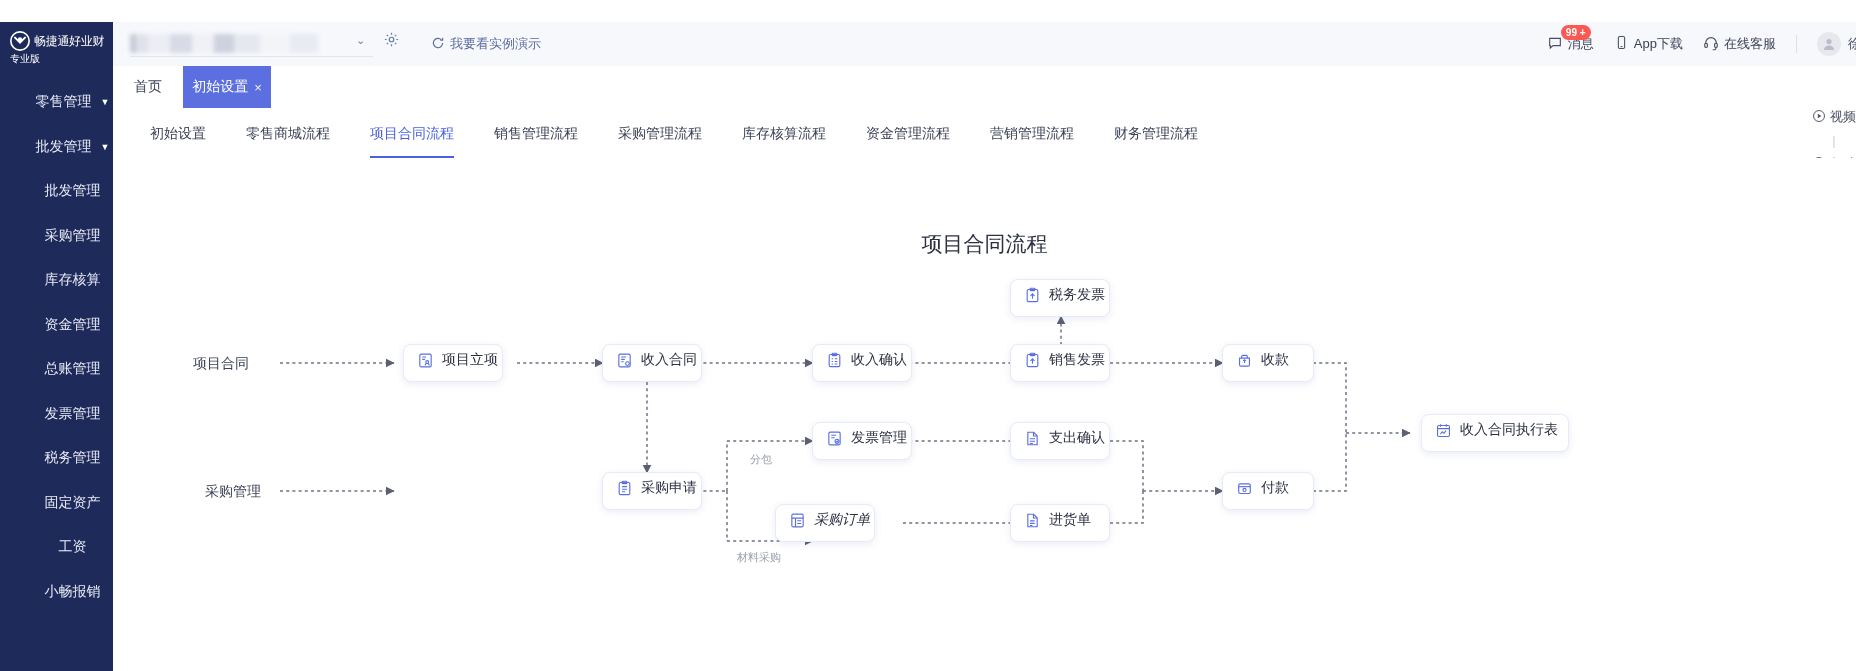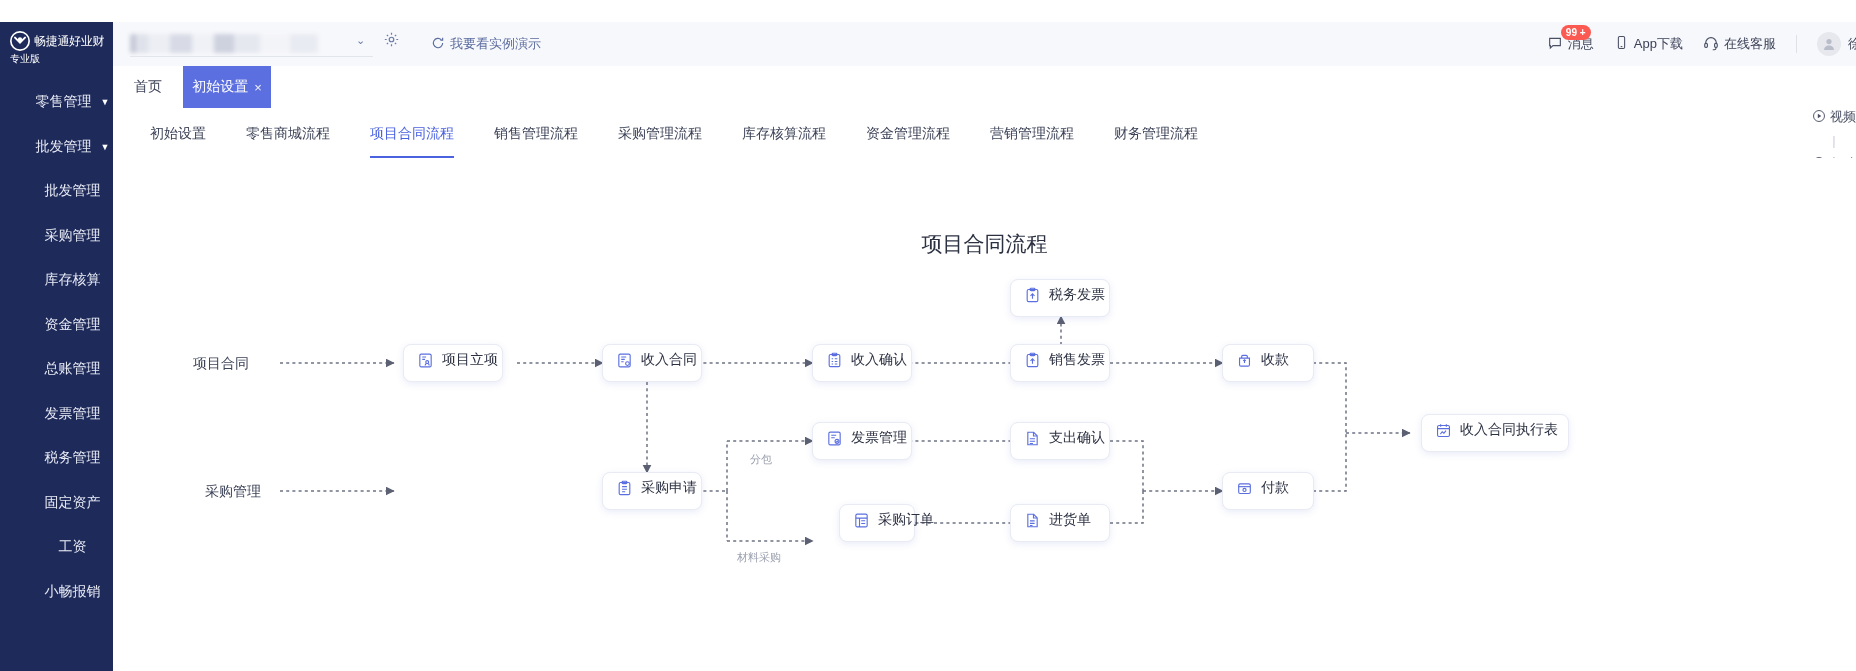--- a/index.html
+++ b/index.html
@@ -425,21 +425,21 @@
       <span class="nicon">
         <svg viewBox="0 0 24 24" width="17" height="17" fill="none" stroke="#5b6fe0" stroke-width="1.6">
           <path d="M5.4 3.2h8.2l5 5v12.6H5.4z"></path>
             <path d="M13.4 3.2V8.4h5"></path>
           <path d="M8.2 12.4h7.4M8.2 15.8h7.4M8.2 19h4.4"></path>
         </svg>
       </span>
       <span class="node-label">支出确认</span>
     </div>
 
-    <div class="node" style="left:726px;top:346px;width:76px;">
+    <div class="node" style="left:662px;top:346px;width:100px;font-style:italic;">
       <span class="nicon">
         <svg viewBox="0 0 24 24" width="17" height="17" fill="none" stroke="#5b6fe0" stroke-width="1.6">
           <rect x="4" y="3" width="16" height="18" rx="2"></rect>
             <path d="M4 8.6h16M9.2 8.6V21"></path>
           <path d="M11.6 12.4h5.6M11.6 16.2h5.6"></path>
         </svg>
       </span>
       <span class="node-label">采购订单</span>
     </div>
 

